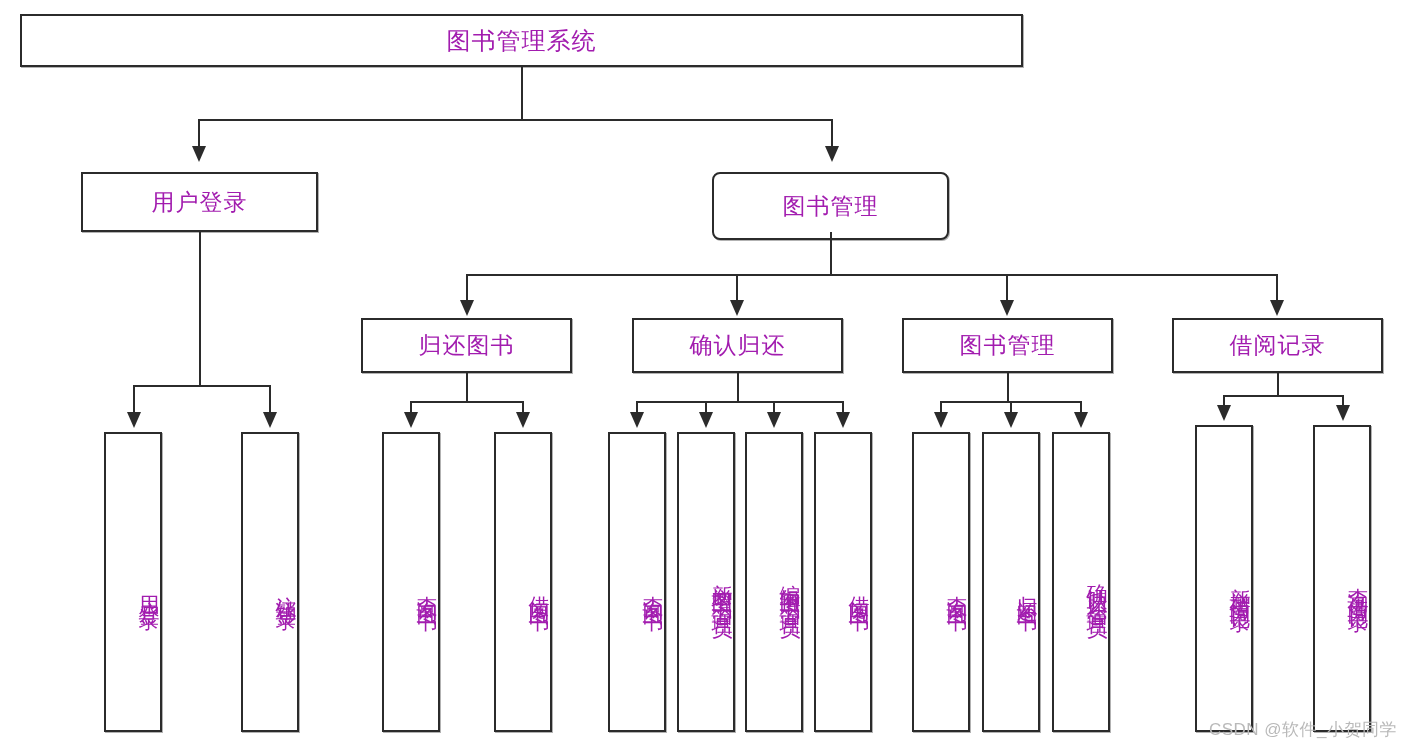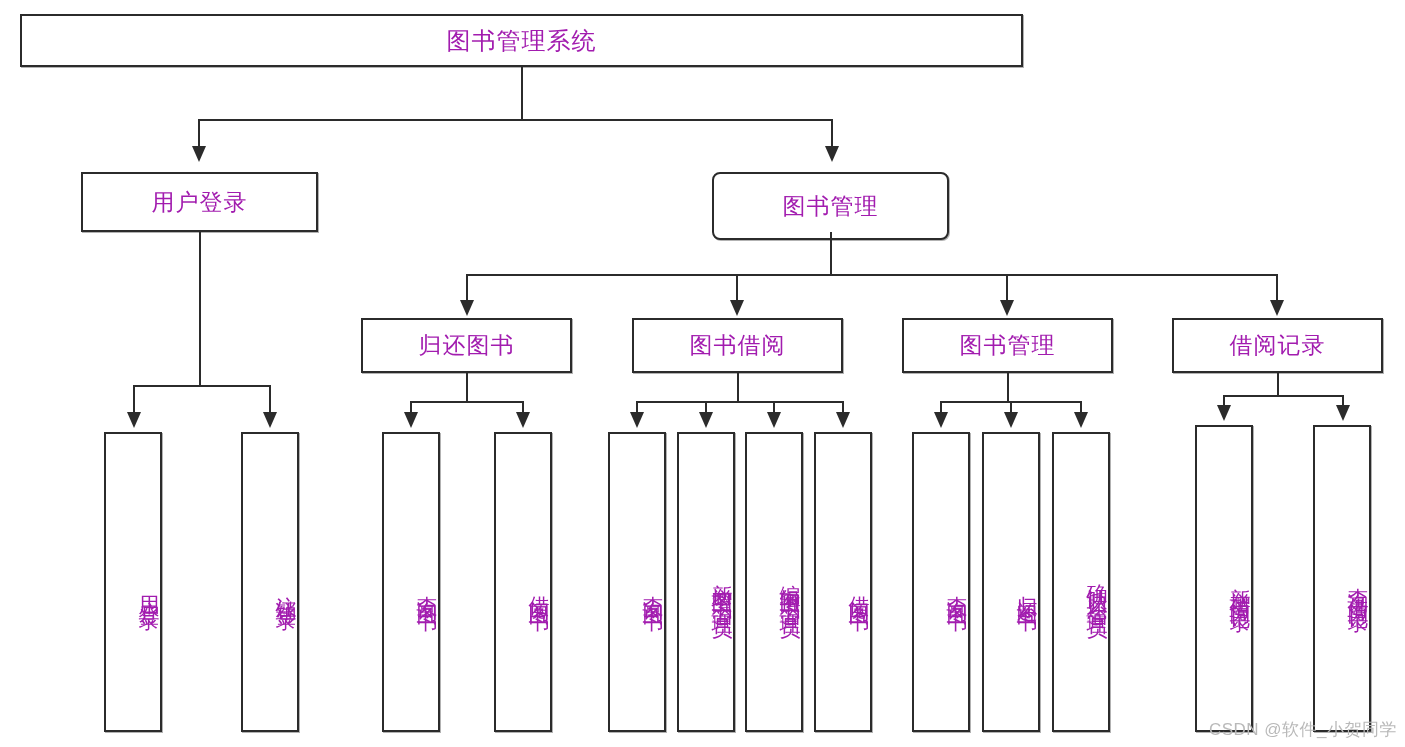--- a/index.html
+++ b/index.html
@@ -95,21 +95,21 @@
   <div class="ln v" style="left:466px;top:274px;height:28px;"></div>
   <div class="arrow" style="left:460px;top:300px;"></div>
   <div class="ln v" style="left:736px;top:274px;height:28px;"></div>
   <div class="arrow" style="left:730px;top:300px;"></div>
   <div class="ln v" style="left:1006px;top:274px;height:28px;"></div>
   <div class="arrow" style="left:1000px;top:300px;"></div>
   <div class="ln v" style="left:1276px;top:274px;height:28px;"></div>
   <div class="arrow" style="left:1270px;top:300px;"></div>
 
   <div class="node h" style="left:361px;top:318px;width:211px;height:55px;">归还图书</div>
-  <div class="node h" style="left:632px;top:318px;width:211px;height:55px;">图书借阅</div>
+  <div class="node h" style="left:632px;top:318px;width:211px;height:55px;">确认归还</div>
   <div class="node h" style="left:902px;top:318px;width:211px;height:55px;">图书管理</div>
   <div class="node h" style="left:1172px;top:318px;width:211px;height:55px;text-align:right;">借阅记录</div>
 
   <div class="ln v" style="left:466px;top:373px;height:28px;"></div>
   <div class="ln h" style="left:410px;top:401px;width:112px;"></div>
   <div class="ln v" style="left:410px;top:401px;height:14px;"></div>
   <div class="arrow" style="left:404px;top:412px;"></div>
   <div class="ln v" style="left:522px;top:401px;height:14px;"></div>
   <div class="arrow" style="left:516px;top:412px;"></div>
 

